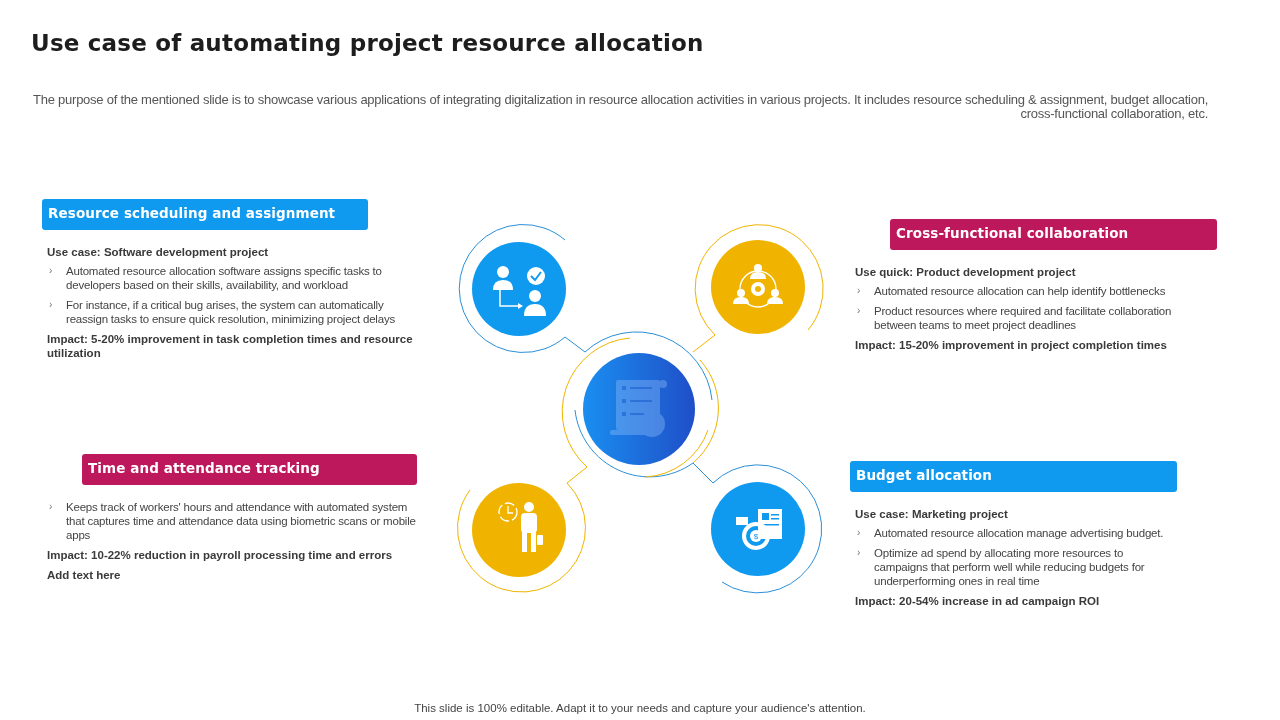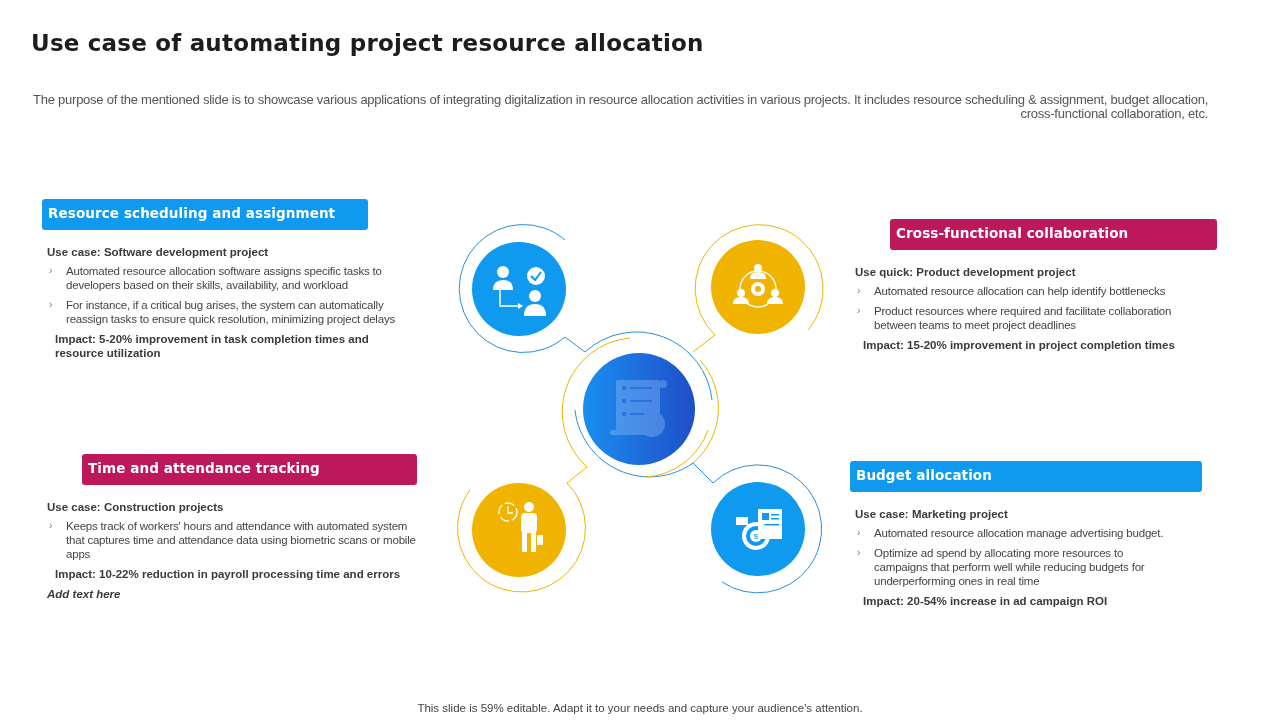--- a/index.html
+++ b/index.html
@@ -22,22 +22,22 @@
     font-family: "DejaVu Sans", sans-serif; font-weight: bold; font-size: 13.5px;
     padding: 6px 6px; letter-spacing: 0.1px;
   }
   .card-header.blue { background: #0f9af0; }
   .card-header.yellow { background: #be185d; margin-left: 40px; }
   .card-body { padding: 15px 5px 0 5px; font-size: 11.5px; color: #3a3a3a; }
   .usecase { font-weight: bold; margin-bottom: 5px; line-height: 14px; }
   .bullet { display: flex; margin-bottom: 6px; line-height: 14px; color: #444; letter-spacing: -0.2px; }
   .bullet .chev { width: 19px; flex: 0 0 19px; font-size: 10px; color: #777; padding-left: 2px; }
   .bullet .btxt { flex: 1; }
-  .impact { font-weight: bold; line-height: 14px; margin-bottom: 6px; margin-left: 8px; }
-  .addtext { font-weight: bold; line-height: 14px; font-style: italic; }
+  .impact { font-weight: bold; line-height: 14px; margin-bottom: 6px; }
+  .addtext { font-weight: bold; line-height: 14px; }
 
   .diagram { position: absolute; left: 440px; top: 210px; width: 400px; height: 400px; }
 
   .footer {
     position: absolute; left: 0; top: 702px; width: 1280px; text-align: center;
     font-size: 11.5px; color: #444;
   }
 </style>
 </head>
 <body>
@@ -57,21 +57,20 @@
       <span class="chev">›</span>
       <span class="btxt"> For instance, if a critical bug arises, the system can automatically reassign tasks to ensure quick resolution, minimizing project delays</span>
     </div>
     <div class="impact">Impact: 5-20% improvement in task completion times and resource utilization</div>
   </div>
 </div>
 
 <div class="card" style="left:42px; top:454px; width:380px;">
   <div class="card-header yellow" style="width:335px;">Time and attendance tracking</div>
   <div class="card-body">
-    <div class="usecase">Use case: Construction  projects</div>
     <div class="bullet">
       <span class="chev">›</span>
       <span class="btxt">Keeps track of workers' hours and attendance with automated system that captures time and attendance data using biometric scans or mobile apps</span>
     </div>
     <div class="impact">Impact: 10-22% reduction in payroll processing time and errors</div>
     <div class="addtext">Add  text here</div>
   </div>
 </div>
 
 <div class="card" style="left:850px; top:219px; width:330px;">
@@ -84,21 +83,21 @@
     </div>
     <div class="bullet">
       <span class="chev">›</span>
       <span class="btxt">Product resources where required and facilitate collaboration between teams to meet project deadlines</span>
     </div>
     <div class="impact">Impact: 15-20% improvement in project completion times</div>
   </div>
 </div>
 
 <div class="card" style="left:850px; top:461px; width:330px;">
-  <div class="card-header blue" style="width:352px;">Budget allocation</div>
+  <div class="card-header blue" style="width:327px;">Budget allocation</div>
   <div class="card-body">
     <div class="usecase">Use case: Marketing project</div>
     <div class="bullet">
       <span class="chev">›</span>
       <span class="btxt">Automated resource allocation manage advertising budget.</span>
     </div>
     <div class="bullet">
       <span class="chev">›</span>
       <span class="btxt">Optimize ad spend by allocating more resources to campaigns that perform well while reducing budgets for underperforming ones in real time</span>
     </div>
@@ -199,13 +198,13 @@
     <rect x="771" y="514" width="8" height="1.5" fill="#0f9af0"></rect>
     <rect x="771" y="518" width="8" height="1.5" fill="#0f9af0"></rect>
     <rect x="762" y="524" width="17" height="1.5" fill="#0f9af0"></rect>
     <rect x="736" y="517" width="12" height="8" fill="#fff"></rect>
     <circle cx="756" cy="536" r="12" fill="none" stroke="#fff" stroke-width="4"></circle>
     <circle cx="756" cy="536" r="6" fill="#fff"></circle>
     <text x="756" y="539" font-size="8" text-anchor="middle" fill="#0f9af0" font-family="Liberation Sans, sans-serif">$</text>
   </g>
 </svg>
 
-<div class="footer">This slide is 59% editable. Adapt it to your needs and capture your audience's attention.</div>
+<div class="footer">This slide is 100% editable. Adapt it to your needs and capture your audience's attention.</div>
 
 </body></html>

